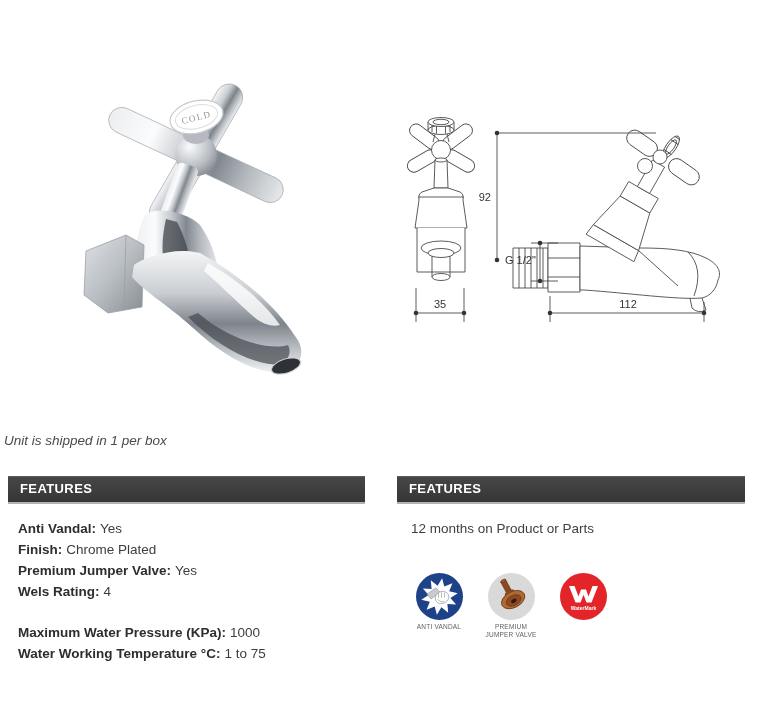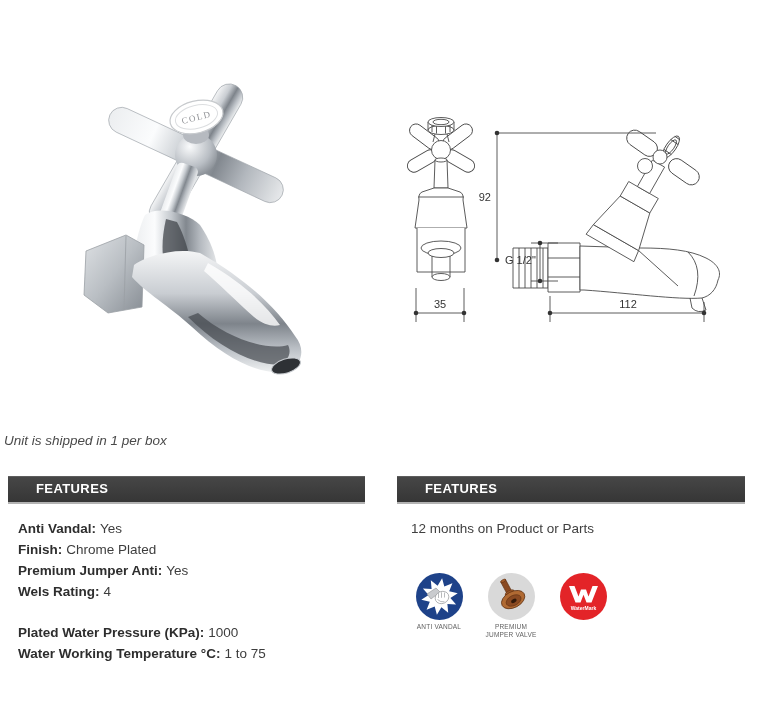--- a/index.html
+++ b/index.html
@@ -7,21 +7,21 @@
         font-family:"Liberation Sans","DejaVu Sans",sans-serif;color:#333;}
   .media-row{position:relative;height:432px;}
   .product-photo{position:absolute;left:68px;top:55px;}
   .tech-drawing{position:absolute;left:388px;top:100px;}
   .shipping-note{margin-left:4px;font-size:13.5px;font-style:italic;color:#4a4a4a;line-height:17px;}
   .columns{display:flex;gap:32px;padding-left:8px;margin-top:27px;}
   .col-left{width:357px;}
   .col-right{width:348px;}
   .section-header{height:26px;line-height:26px;background:linear-gradient(#474747,#363636);
         box-shadow:inset 0 1px 0 #5d5d5d;border-bottom:2px solid #b3b3b3;
-        color:#fff;font-size:13px;font-weight:bold;letter-spacing:.4px;padding-left:28px;}
+        color:#fff;font-size:13px;font-weight:bold;letter-spacing:.4px;padding-left:12px;}
   .kv-list{margin:14px 0 9px 10px;}
   .kv{font-size:13.5px;line-height:21px;color:#3d3d3d;}
   .kv-label{font-weight:bold;color:#2e2e2e;}
   .kv-label::after{content:":";}
   .kv-value{margin-left:4px;margin-top:44px;}
   .warranty-text{margin:16px 0 0 14px;font-size:13.5px;color:#404040;line-height:17px;}
   .badges{display:flex;gap:16px;margin:36px 0 0 14px;}
   .badge{width:56px;text-align:center;}
   .badge svg{display:block;margin:0 auto;}
   .badge-label{margin-top:3px;font-size:6.5px;line-height:8px;color:#5f5f5f;letter-spacing:.2px;}
@@ -191,25 +191,25 @@
 
   <div class="shipping-note">Unit is shipped in 1 per box</div>
 
   <div class="columns">
 
     <div class="col-left">
       <div class="section-header">FEATURES</div>
       <div class="kv-list">
         <div class="kv"><span class="kv-label">Anti Vandal</span><span class="kv-value">Yes</span></div>
         <div class="kv"><span class="kv-label">Finish</span><span class="kv-value">Chrome Plated</span></div>
-        <div class="kv"><span class="kv-label">Premium Jumper Anti</span><span class="kv-value">Yes</span></div>
+        <div class="kv"><span class="kv-label">Premium Jumper Valve</span><span class="kv-value">Yes</span></div>
         <div class="kv"><span class="kv-label">Wels Rating</span><span class="kv-value">4</span></div>
       </div>
       <div class="kv-list" style="margin-top:20px;">
-        <div class="kv"><span class="kv-label">Plated Water Pressure (KPa)</span><span class="kv-value">1000</span></div>
+        <div class="kv"><span class="kv-label">Maximum Water Pressure (KPa)</span><span class="kv-value">1000</span></div>
         <div class="kv"><span class="kv-label">Water Working Temperature °C</span><span class="kv-value">1 to 75</span></div>
       </div>
     </div>
 
     <div class="col-right">
       <div class="section-header">FEATURES</div>
       <div class="warranty-text">12 months on Product or Parts</div>
 
       <div class="badges">
 

